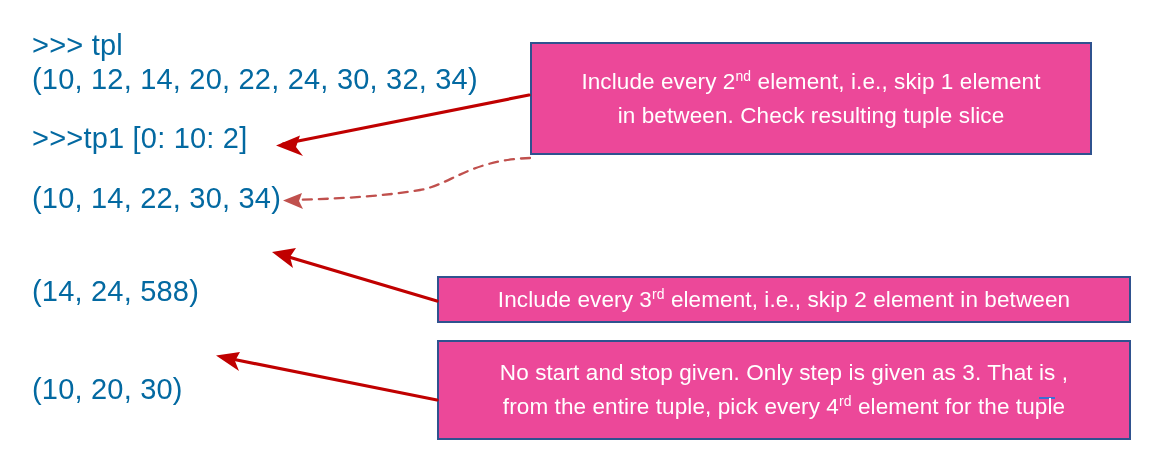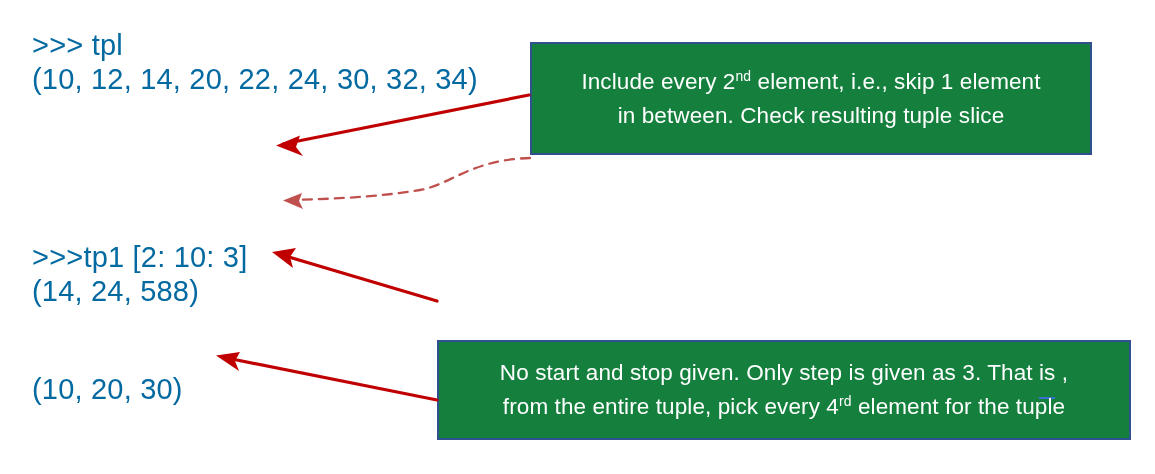--- a/index.html
+++ b/index.html
@@ -24,21 +24,21 @@
     font-size: 29px;
     line-height: 34px;
     white-space: pre;
     letter-spacing: 0.2px;
   }
 
   
   .callout {
     position: absolute;
     box-sizing: border-box;
-    background: #15803d;
+    background: #ec4899;
     border: 2px solid #2F528F;
     color: #ffffff;
     font-family: "Liberation Sans", sans-serif;
     display: flex;
     align-items: center;
     justify-content: center;
     text-align: center;
     padding: 4px 10px;
   }
   .callout-text {
@@ -69,36 +69,42 @@
 </style>
 </head>
 <body>
 
 <div id="slide">
 
   <div class="code-line" style="left:32px; top:28px;">&gt;&gt;&gt; tpl</div>
 
   <div class="code-line" style="left:32px; top:62px;">(10, 12, 14, 20, 22, 24, 30, 32, 34)</div>
 
+  <div class="code-line" style="left:32px; top:121px;">&gt;&gt;&gt;tp1 [0: 10: 2]</div>
 
+  <div class="code-line" style="left:32px; top:181px;">(10, 14, 22, 30, 34)</div>
 
-  <div class="code-line" style="left:32px; top:240px;">&gt;&gt;&gt;tp1 [2: 10: 3]</div>
 
   <div class="code-line" style="left:32px; top:274px;">(14, 24, 588)</div>
 
 
   <div class="code-line" style="left:32px; top:372px;">(10, 20, 30)</div>
 
   <div class="callout" style="left:530px; top:42px; width:562px; height:113px;">
     <div class="callout-text">
       <span>Include every 2</span><sup>nd</sup><span> element, i.e., skip 1 element</span><br>
       <span>in between. Check resulting tuple slice</span>
     </div>
   </div>
 
+  <div class="callout" style="left:437px; top:276px; width:694px; height:47px;">
+    <div class="callout-text">
+      <span>Include every 3</span><sup>rd</sup><span> element, i.e., skip 2 element in between</span>
+    </div>
+  </div>
 
   <div class="callout" style="left:437px; top:340px; width:694px; height:100px;">
     <div class="callout-text">
       <span>No start and stop given. Only step is given as 3. That </span><span class="misspell">is</span><span> ,</span><br>
       <span>from the entire tuple, pick every 4</span><sup>rd</sup><span> element for the tuple</span>
     </div>
   </div>
 
   <svg id="arrows" viewBox="0 0 1155 474">
 

